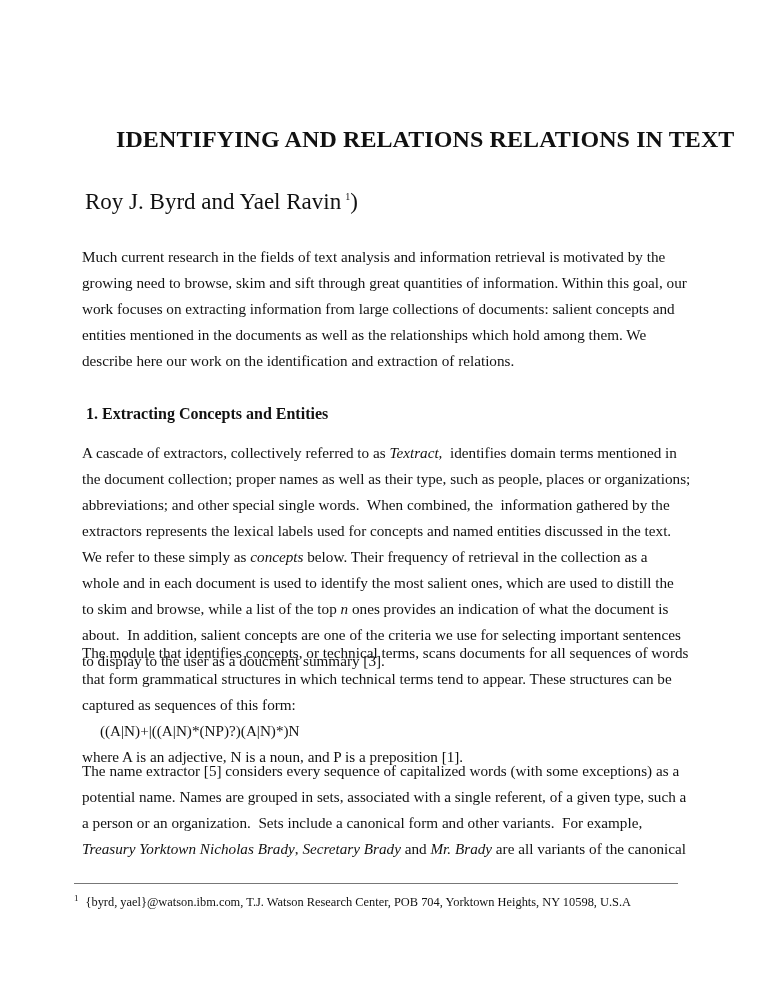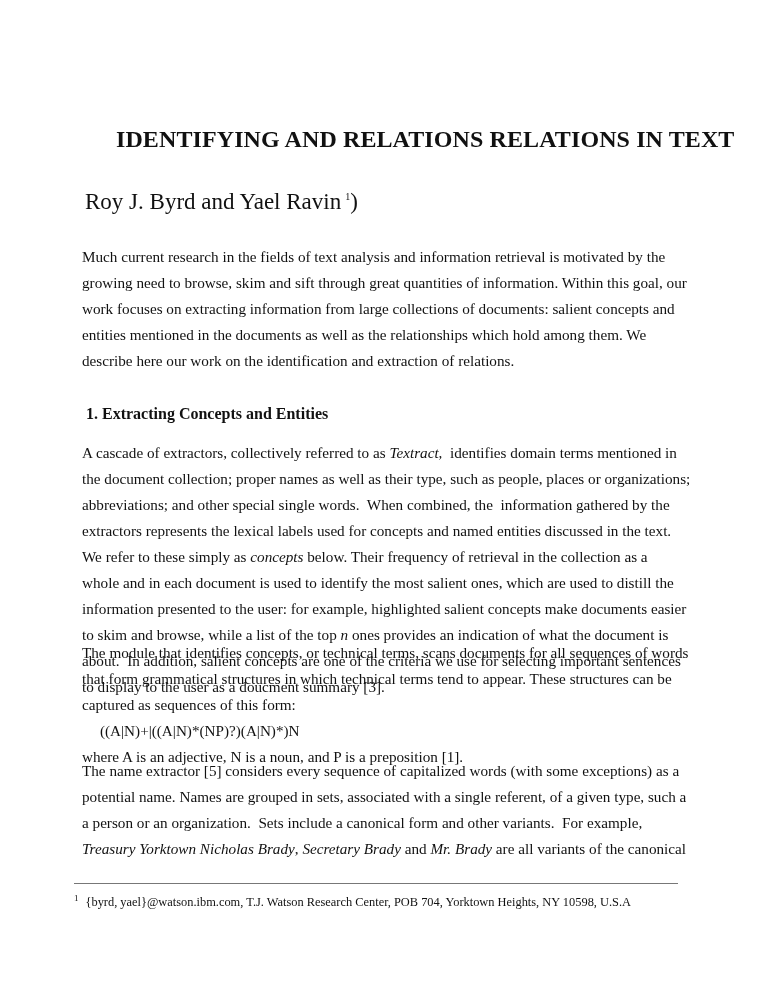--- a/index.html
+++ b/index.html
@@ -60,21 +60,20 @@
 
   <h2 class="section-heading">1. Extracting Concepts and Entities</h2>
 
   <p class="para" style="top:432px">
     <span class="line"><span>A cascade of extractors, collectively referred to as </span><i>Textract,</i><span style="white-space:pre">  identifies domain terms mentioned in</span></span>
     <span class="line">the document collection; proper names as well as their type, such as people, places or organizations;</span>
     <span class="line" style="white-space:pre">abbreviations; and other special single words.  When combined, the  information gathered by the</span>
     <span class="line">extractors represents the lexical labels used for concepts and named entities discussed in the text.</span>
     <span class="line"><span>We refer to these simply as </span><i>concepts</i><span> below. Their frequency of retrieval in the collection as a</span></span>
     <span class="line">whole and in each document is used to identify the most salient ones, which are used to distill the</span>
-    <span class="line">information presented to the user: for example, highlighted salient concepts make documents easier</span>
     <span class="line"><span>to skim and browse, while a list of the top </span><i>n</i><span> ones provides an indication of what the document is</span></span>
     <span class="line" style="white-space:pre">about.  In addition, salient concepts are one of the criteria we use for selecting important sentences</span>
     <span class="line">to display to the user as a doucment summary [3].</span>
   </p>
 
   <p class="para" style="top:708px; top:708px;"></p>
 
   <p class="para" style="top:632px">
     <span class="line">The module that identifies concepts, or technical terms, scans documents for all sequences of words</span>
     <span class="line">that form grammatical structures in which technical terms tend to appear. These structures can be</span>

